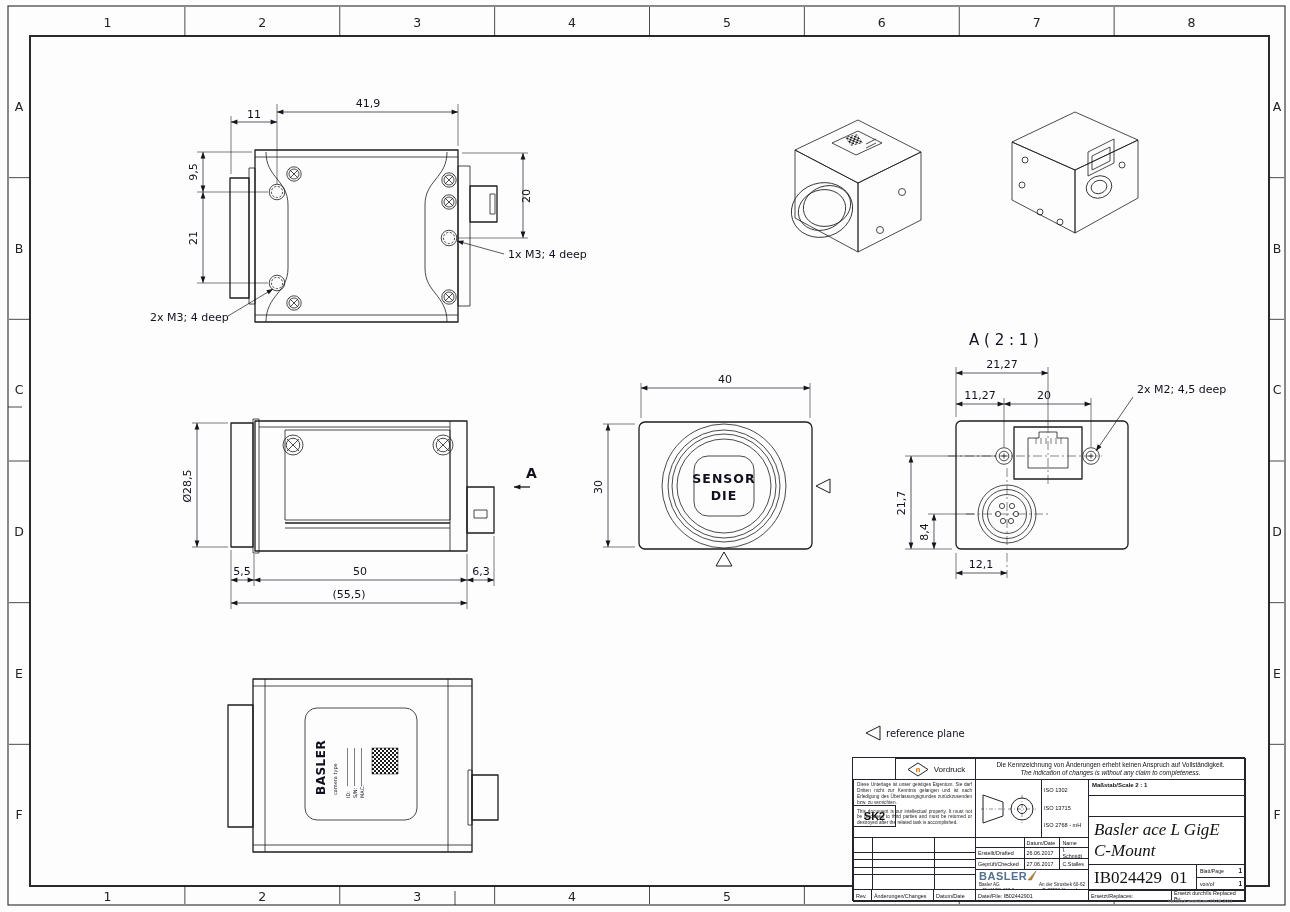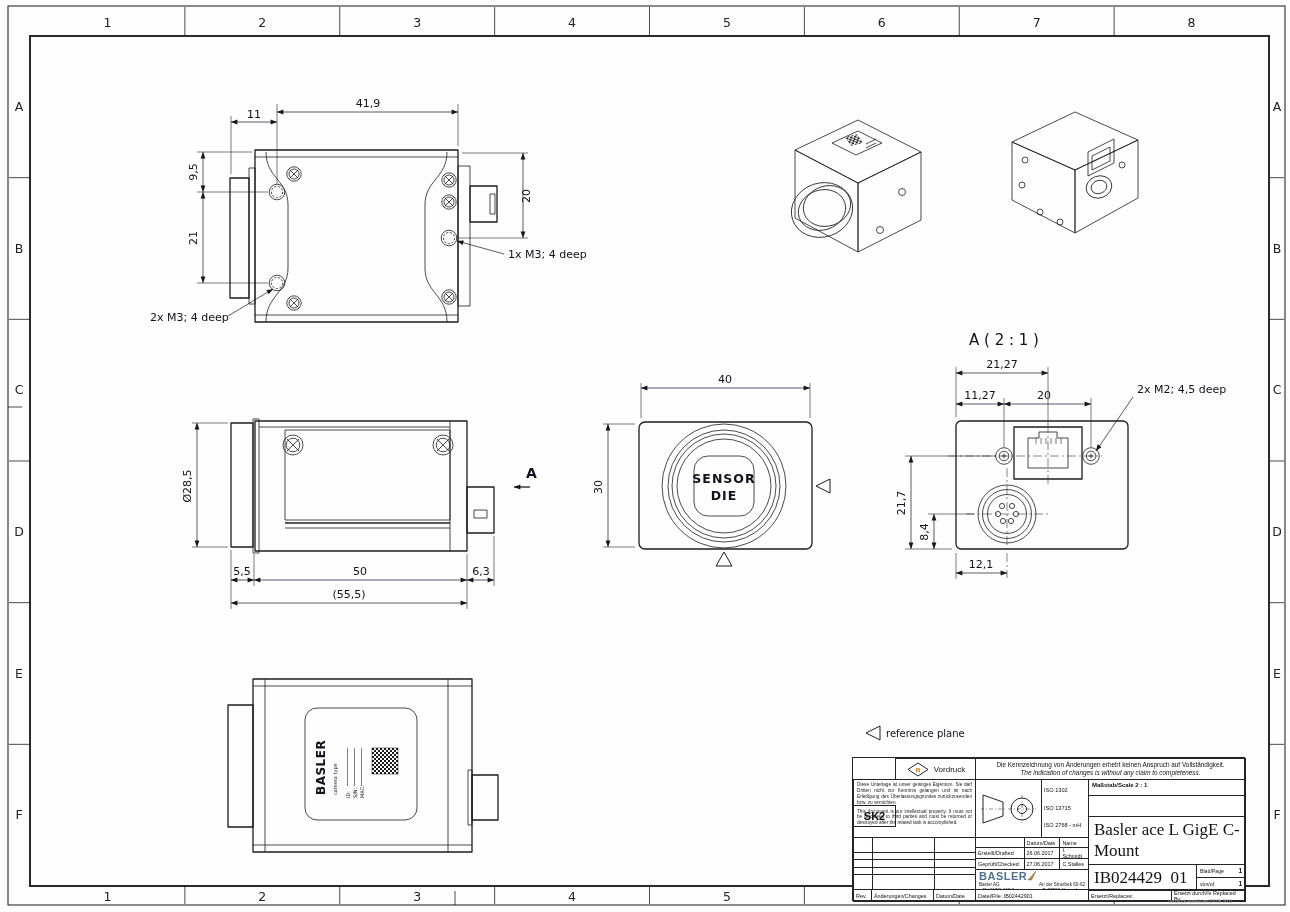--- a/index.html
+++ b/index.html
@@ -445,21 +445,21 @@
         <span>+49 (4102) 463-0</span><br>
         
       </span>
       <span style="text-align:right;">
         <span>An der Strusbek 60-62</span><br>
         <span>D-22926 Ahrensburg</span>
       </span>
     </div>
   </div>
 
-  <div class="tb-cell titlecell" style="left:235px;top:58px;width:158px;height:49px;">
+  <div class="tb-cell titlecell" style="left:235px;top:58px;width:158px;height:49px;font-style:italic;">
     <span style="display:block;">Basler ace L GigE C-Mount</span>
     <span style="display:block;">v02</span>
   </div>
   <div class="tb-cell doccell" style="left:235px;top:106px;width:109px;height:27px;">
     <span>IB024429  01</span>
   </div>
   <div class="tb-cell pagebox" style="left:343px;top:106px;width:50px;height:27px;">
     <div>
       <span>Blatt/Page</span>
       <b>1</b>

